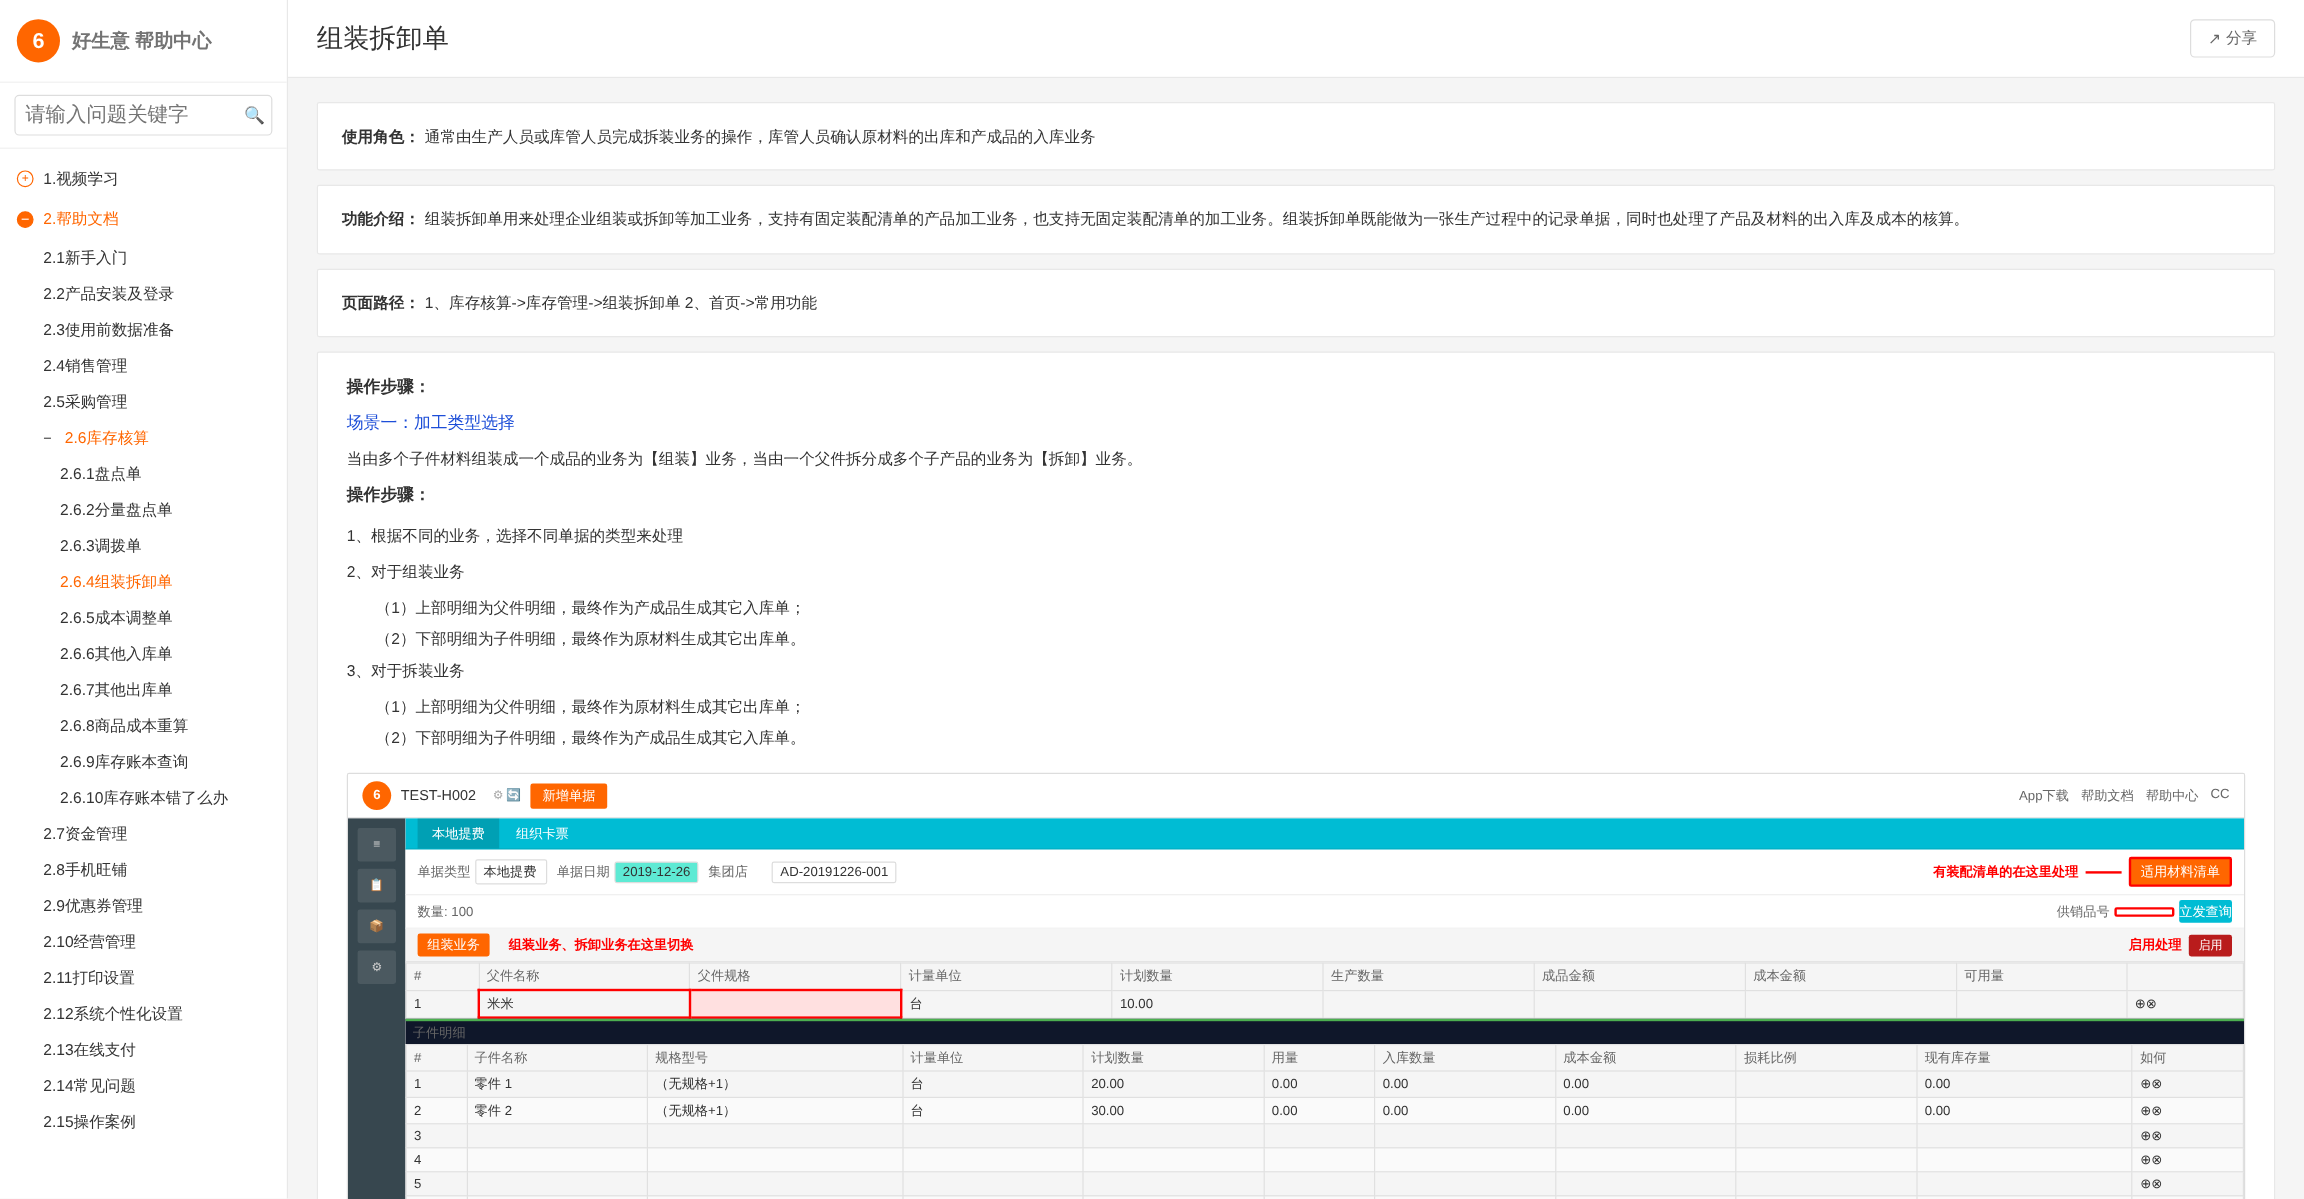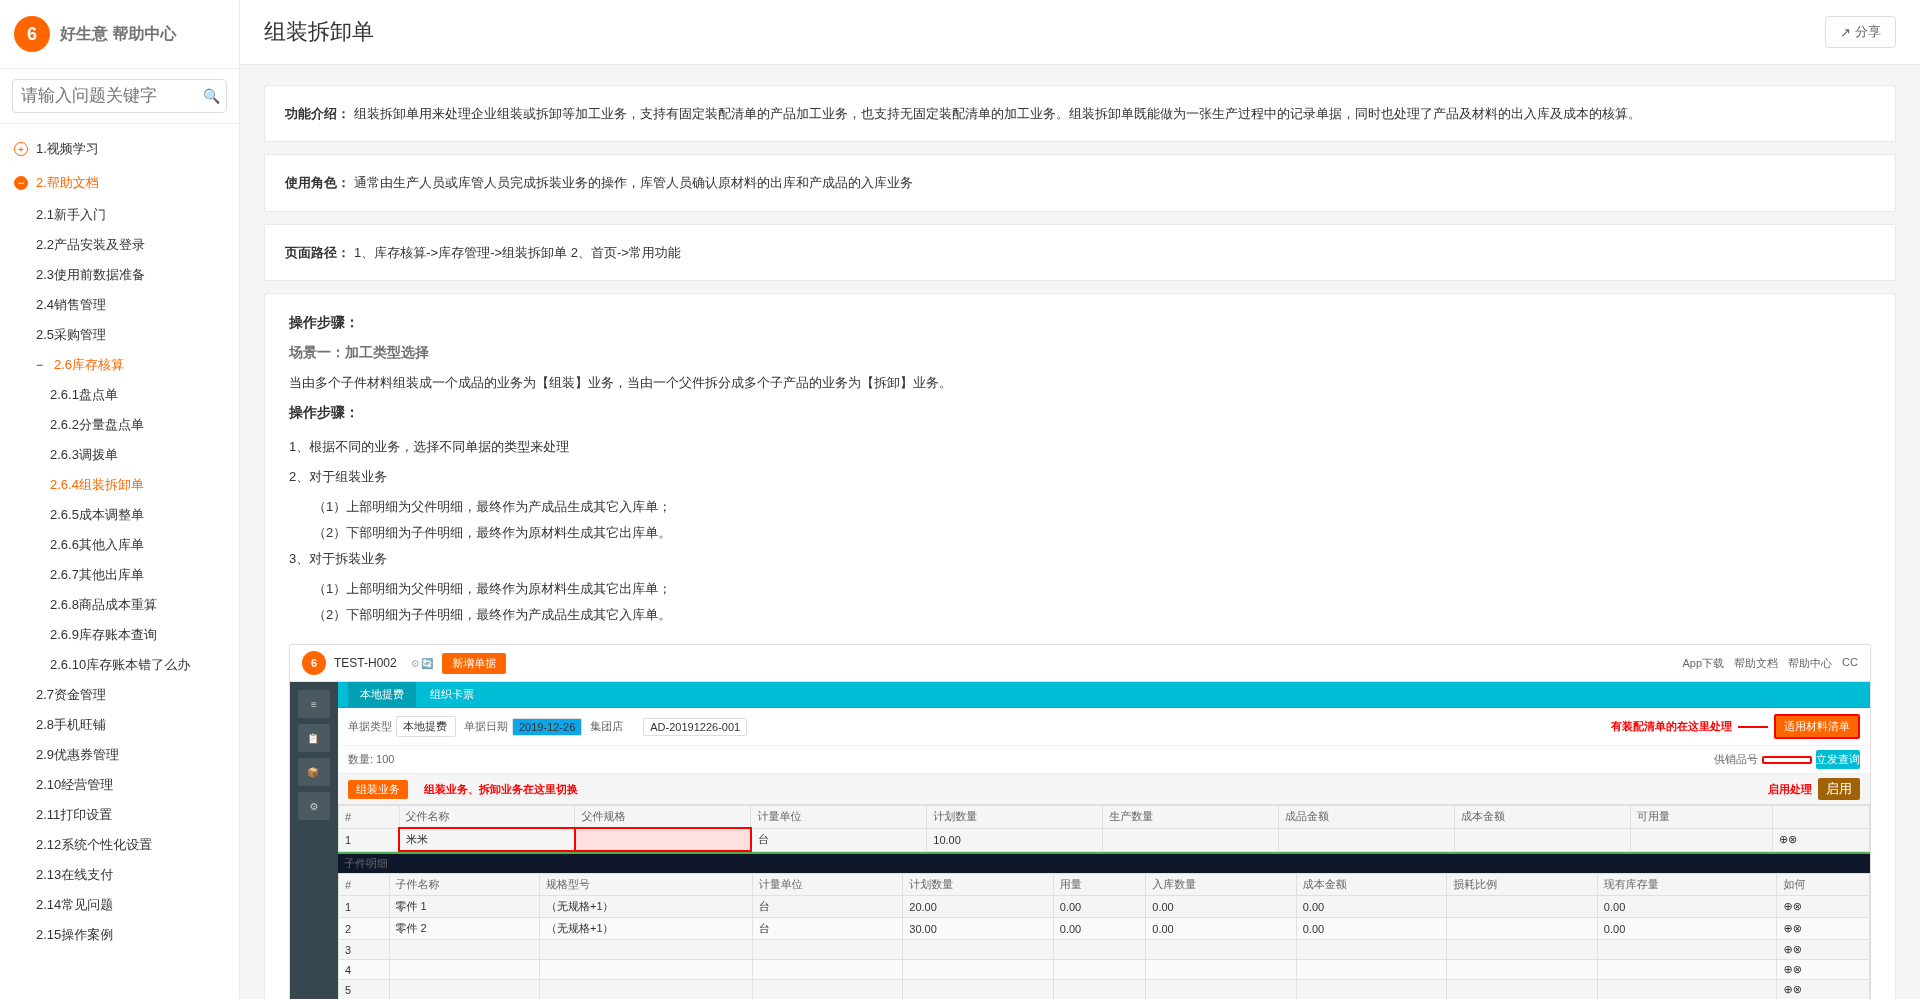--- a/index.html
+++ b/index.html
@@ -193,24 +193,24 @@
       border-radius: 2px;
       padding: 20px 24px;
     }
 
     .article-ops-title {
       font-weight: bold;
       font-size: 14px;
       margin-bottom: 12px;
     }
     .article-scene-title {
-      font-weight: bold;
+      font-weight: normal;
       font-size: 14px;
       margin-bottom: 8px;
-      color: #737373;
+      color: #1d4ed8;
     }
     .article-para {
       font-size: 13px;
       line-height: 2;
       color: #333;
       margin-bottom: 8px;
     }
 
     .steps-list {
       font-size: 13px;
@@ -382,27 +382,27 @@
     <button class="share-btn">
       <span>↗</span>
       <span>分享</span>
     </button>
   </div>
 
   <div class="main-content">
 
     <div class="content-section">
       <p>
-        <span class="section-label">功能介绍：</span><span>组装拆卸单用来处理企业组装或拆卸等加工业务，支持有固定装配清单的产品加工业务，也支持无固定装配清单的加工业务。组装拆卸单既能做为一张生产过程中的记录单据，同时也处理了产品及材料的出入库及成本的核算。</span>
+        <span class="section-label">使用角色：</span><span>通常由生产人员或库管人员完成拆装业务的操作，库管人员确认原材料的出库和产成品的入库业务</span>
       </p>
     </div>
 
     <div class="content-section">
       <p>
-        <span class="section-label">使用角色：</span><span>通常由生产人员或库管人员完成拆装业务的操作，库管人员确认原材料的出库和产成品的入库业务</span>
+        <span class="section-label">功能介绍：</span><span>组装拆卸单用来处理企业组装或拆卸等加工业务，支持有固定装配清单的产品加工业务，也支持无固定装配清单的加工业务。组装拆卸单既能做为一张生产过程中的记录单据，同时也处理了产品及材料的出入库及成本的核算。</span>
       </p>
     </div>
 
     <div class="content-section">
       <p>
         <span class="section-label">页面路径：</span><span>1、库存核算-&gt;库存管理-&gt;组装拆卸单 2、首页-&gt;常用功能</span>
       </p>
     </div>
 
     <div class="main-article">
@@ -458,21 +458,21 @@
                 <span style="color:#fff;padding:5px 12px;font-size:11px;">组织卡票</span>
               </div>
 
               <div style="background:#fff;padding:6px 10px;display:flex;align-items:center;gap:8px;border-bottom:1px solid #f0f0f0;flex-wrap:wrap;position:relative;">
                 <div style="display:flex;align-items:center;gap:4px;font-size:11px;">
                   <span style="color:#666;">单据类型</span>
                   <span style="border:1px solid #ddd;padding:2px 6px;border-radius:2px;font-size:11px;background:#fff;min-width:60px;">本地提费</span>
                 </div>
                 <div style="display:flex;align-items:center;gap:4px;font-size:11px;">
                   <span style="color:#666;">单据日期</span>
-                  <span style="border:1px solid #ddd;padding:2px 6px;border-radius:2px;font-size:11px;background:#0ea5e9;">2019-12-26</span>
+                  <span style="border:1px solid #ddd;padding:2px 6px;border-radius:2px;font-size:11px;background:#5eead4;">2019-12-26</span>
                 </div>
                 <div style="display:flex;align-items:center;gap:20px;font-size:11px;">
                   <span style="color:#666;">集团店</span>
                   <span style="border:1px solid #ddd;padding:2px 6px;border-radius:2px;font-size:11px;background:#fff;">AD-20191226-001</span>
                 </div>
                 <div style="margin-left:auto;display:flex;align-items:center;gap:6px;">
 
                   <span style="color:red;font-size:11px;font-weight:bold;white-space:nowrap;">有装配清单的在这里处理</span>
                   <span style="display:inline-block;width:30px;height:2px;background:red;position:relative;vertical-align:middle;"></span>
                   <span style="background:#ff6600;color:#fff;padding:3px 8px;border-radius:2px;font-size:11px;border:2px solid red;">适用材料清单</span>
@@ -486,21 +486,21 @@
                   <span style="border:1px solid #ddd;padding:2px 40px 2px 6px;border-radius:2px;font-size:11px;background:#fff;display:inline-block;border:2px solid red;"></span>
                   <span style="background:#00bcd4;color:#fff;padding:2px 0;border-radius:2px;font-size:11px;">立发查询</span>
                 </div>
               </div>
 
               <div style="background:#f5f5f5;padding:4px 10px;display:flex;align-items:center;gap:16px;border-bottom:1px solid #e0e0e0;font-size:11px;position:relative;">
                 <span style="background:#ff6600;color:#fff;padding:2px 8px;border-radius:2px;font-size:11px;">组装业务</span>
                 <span style="color:red;font-size:11px;font-weight:bold;">组装业务、拆卸业务在这里切换</span>
                 <div style="margin-left:auto;display:flex;align-items:center;gap:6px;">
                   <span style="color:red;font-size:11px;font-weight:bold;">启用处理</span>
-                  <span style="background:#a16207;color:#fff;padding:2px 8px;border-radius:2px;font-size:13px;">启用</span>
+                  <span style="background:#b91c1c;color:#fff;padding:2px 8px;border-radius:2px;font-size:10px;">启用</span>
                 </div>
               </div>
 
               <table class="sim-table">
                 <thead>
                   <tr>
                     <th>#</th>
                     <th>父件名称</th>
                     <th>父件规格</th>
                     <th>计量单位</th>

